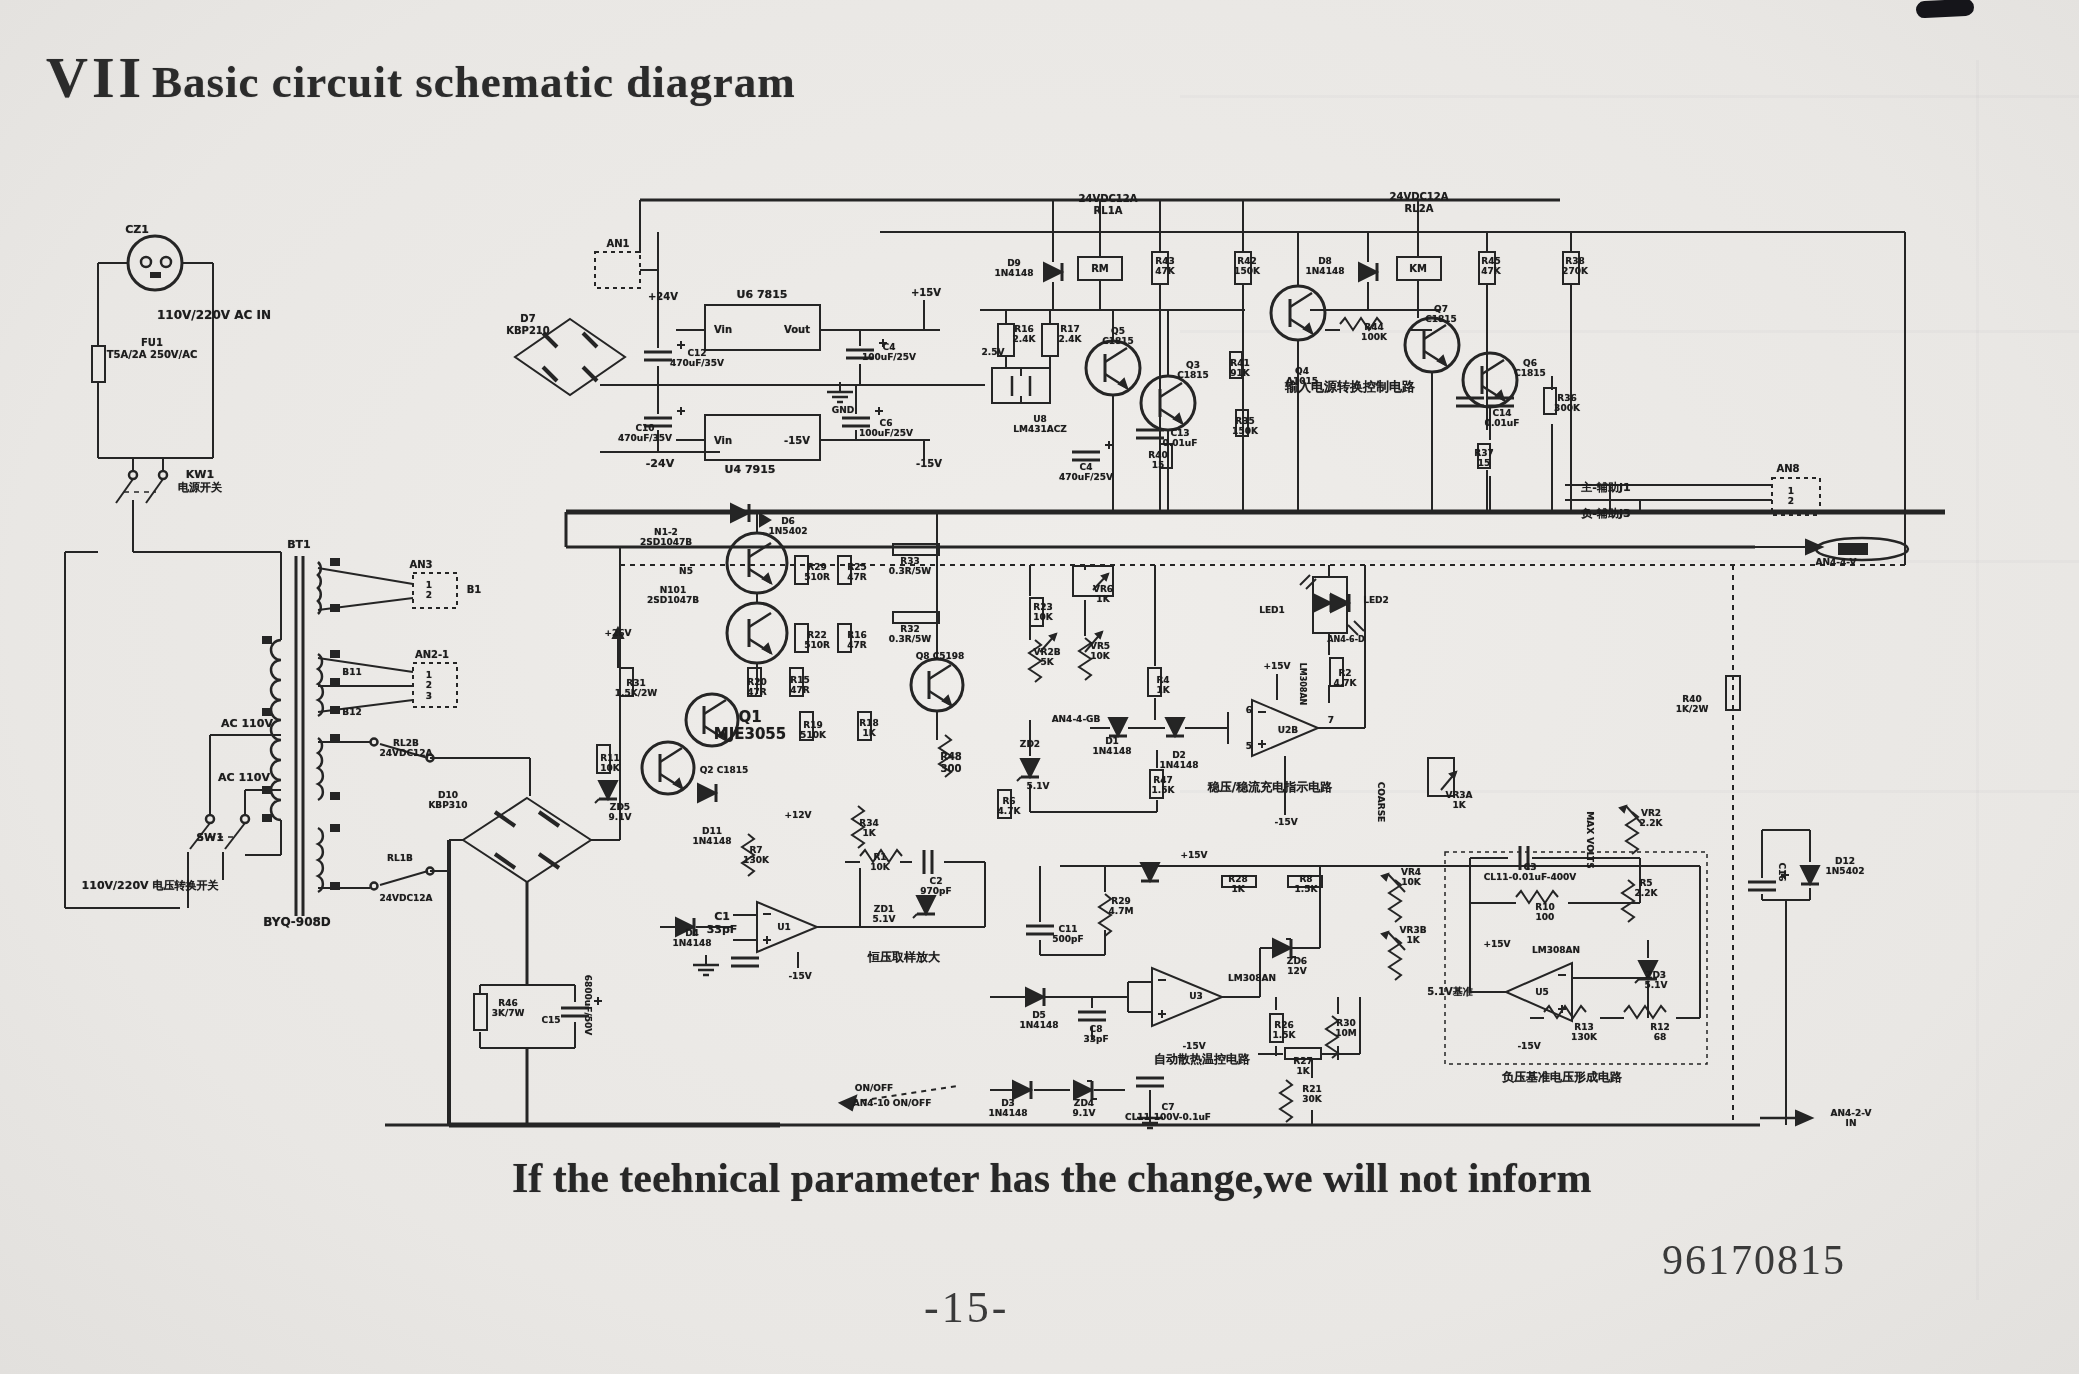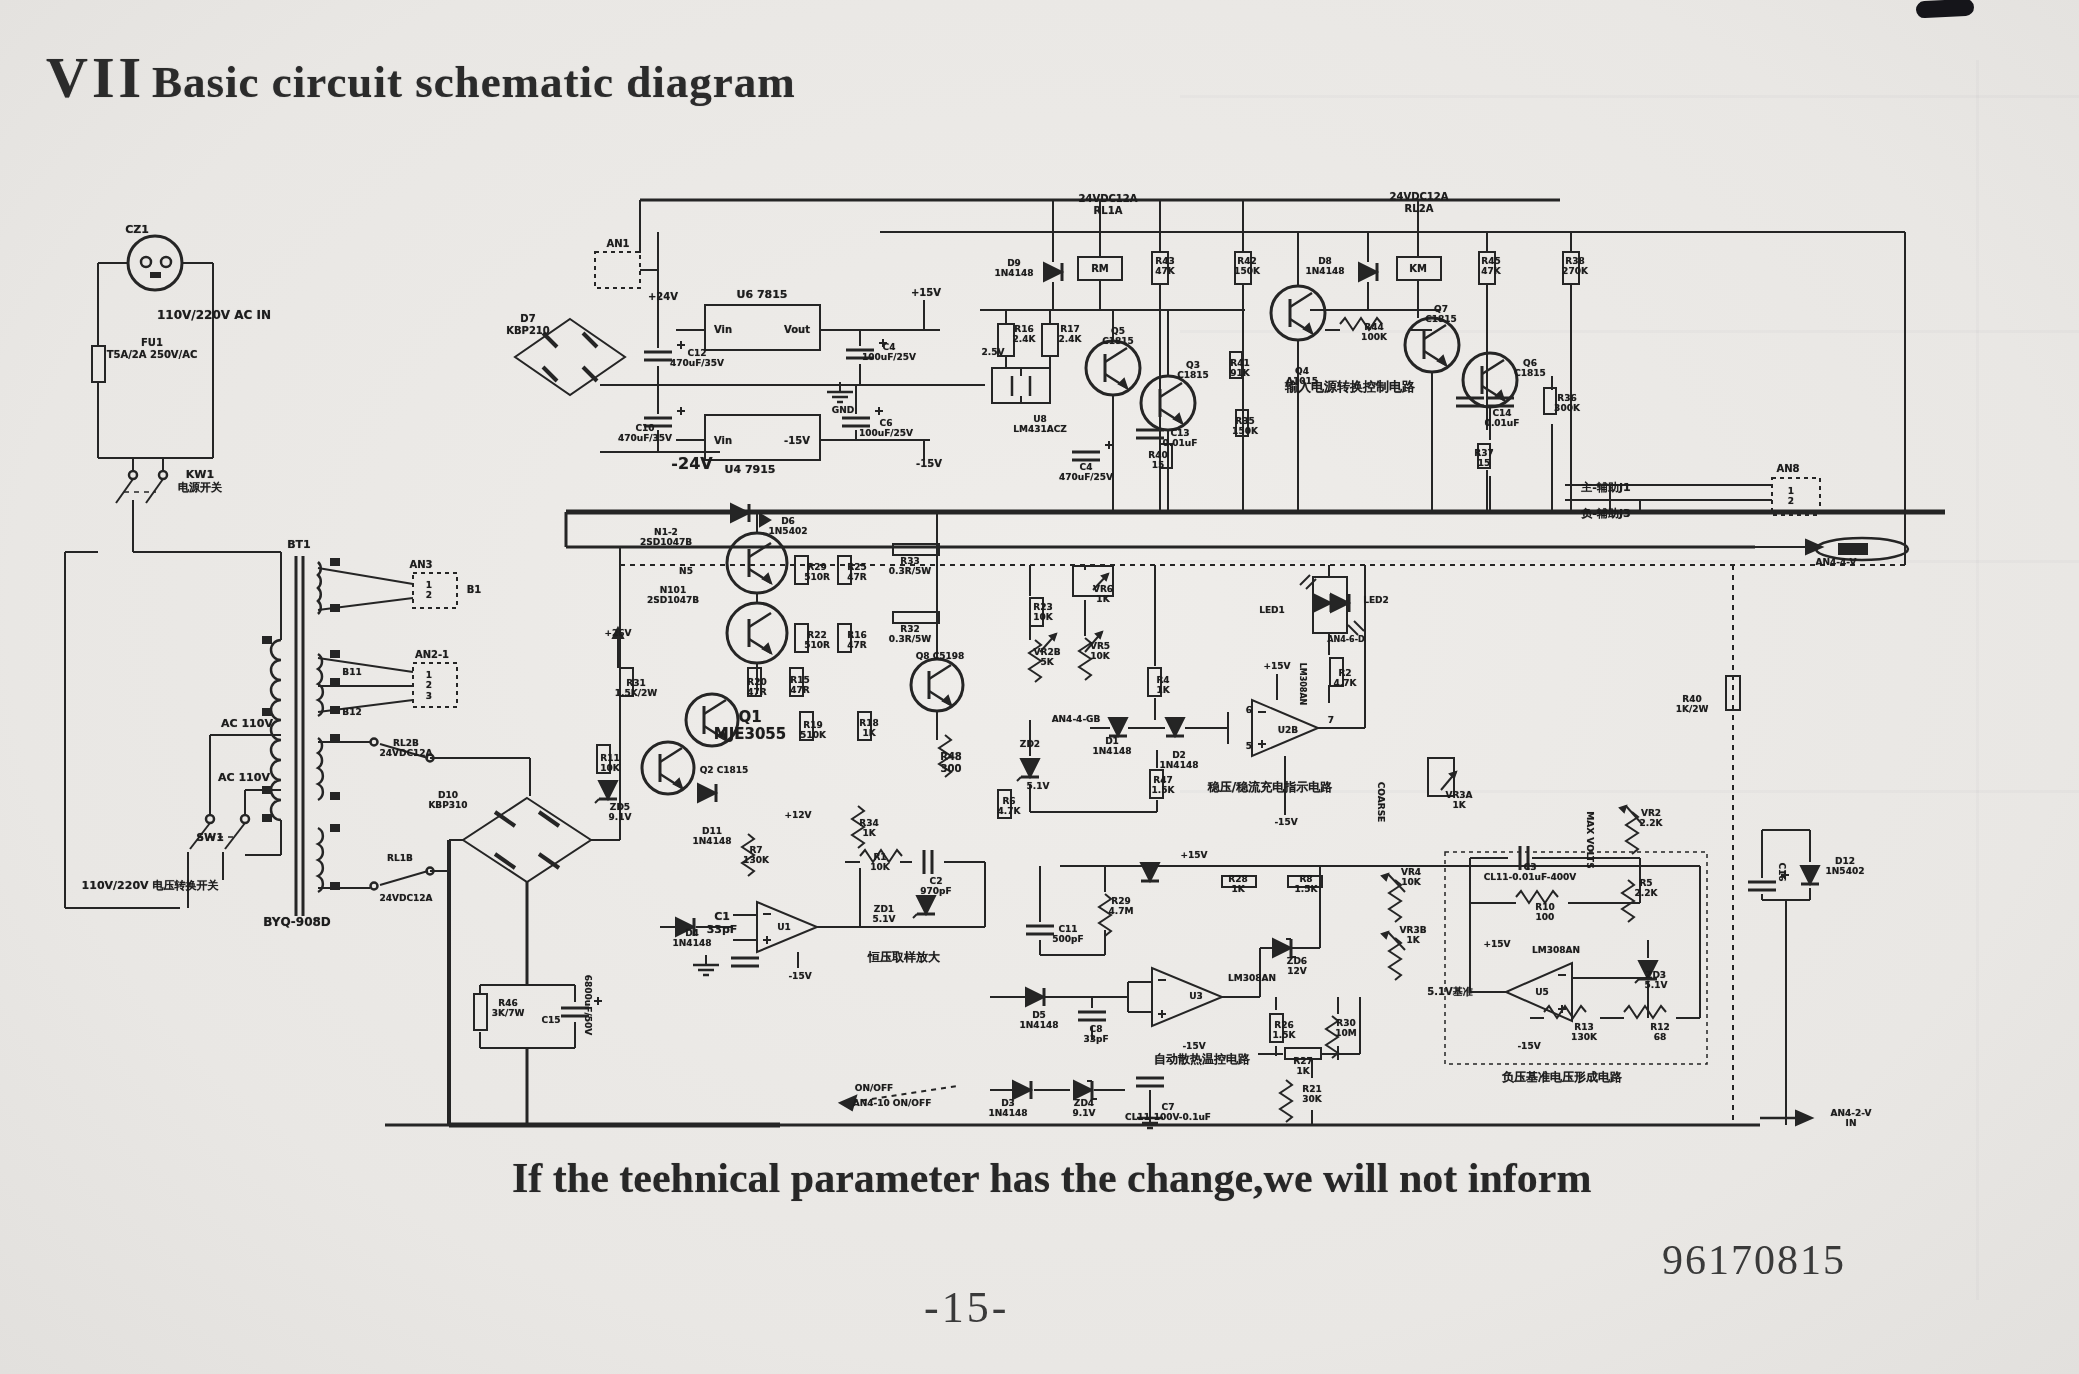--- a/index.html
+++ b/index.html
@@ -602,21 +602,21 @@
       <div class="slab" style="left: 551px; top: 1020px; font-size: 9px;">C15</div>
       <div class="slab v" style="left: 588px; top: 1005px; font-size: 9px;">6800uF/50V</div>
       <div class="slab" style="left: 618px; top: 244px; font-size: 10px;">AN1</div>
       <div class="slab" style="left: 528px; top: 324px; font-size: 10px;">D7
 KBP210</div>
       <div class="slab" style="left: 663px; top: 297px; font-size: 10px;">+24V</div>
       <div class="slab" style="left: 697px; top: 358px; font-size: 9px;">C12
 470uF/35V</div>
       <div class="slab" style="left: 645px; top: 433px; font-size: 9px;">C10
 470uF/35V</div>
-      <div class="slab" style="left: 660px; top: 464px; font-size: 16px; margin-left: 32px;">-24V</div>
+      <div class="slab" style="left: 660px; top: 464px; font-size: 11px;">-24V</div>
       <div class="slab" style="left: 762px; top: 295px; font-size: 11px;">U6  7815</div>
       <div class="slab" style="left: 723px; top: 330px; font-size: 10px;">Vin</div>
       <div class="slab" style="left: 797px; top: 330px; font-size: 10px;">Vout</div>
       <div class="slab" style="left: 926px; top: 293px; font-size: 10px;">+15V</div>
       <div class="slab" style="left: 843px; top: 410px; font-size: 9px;">GND</div>
       <div class="slab" style="left: 723px; top: 441px; font-size: 10px;">Vin</div>
       <div class="slab" style="left: 797px; top: 441px; font-size: 10px;">-15V</div>
       <div class="slab" style="left: 750px; top: 470px; font-size: 11px;">U4  7915</div>
       <div class="slab" style="left: 889px; top: 352px; font-size: 9px;">C4
 100uF/25V</div>

